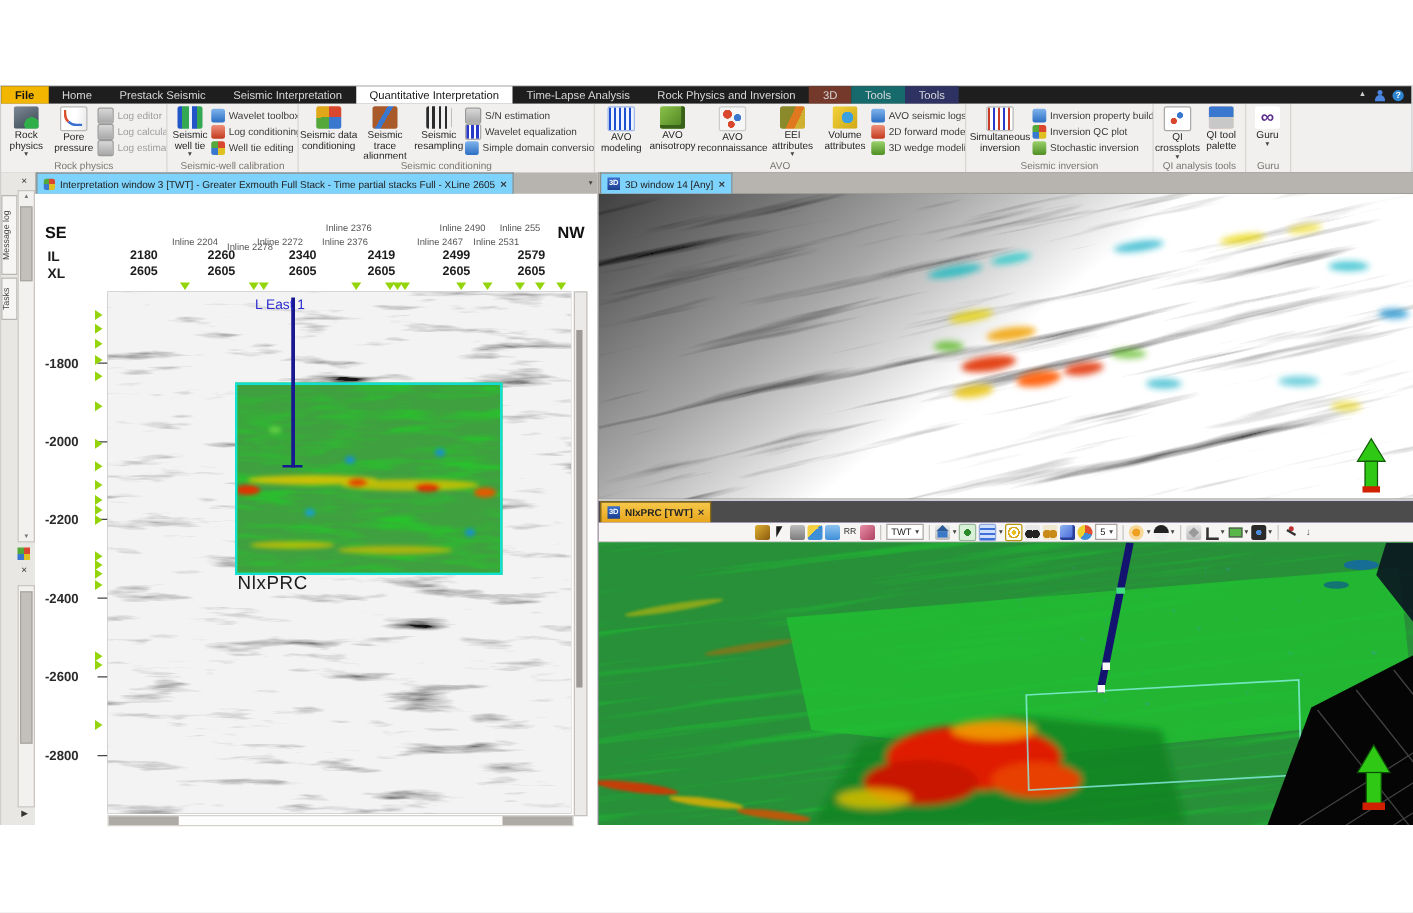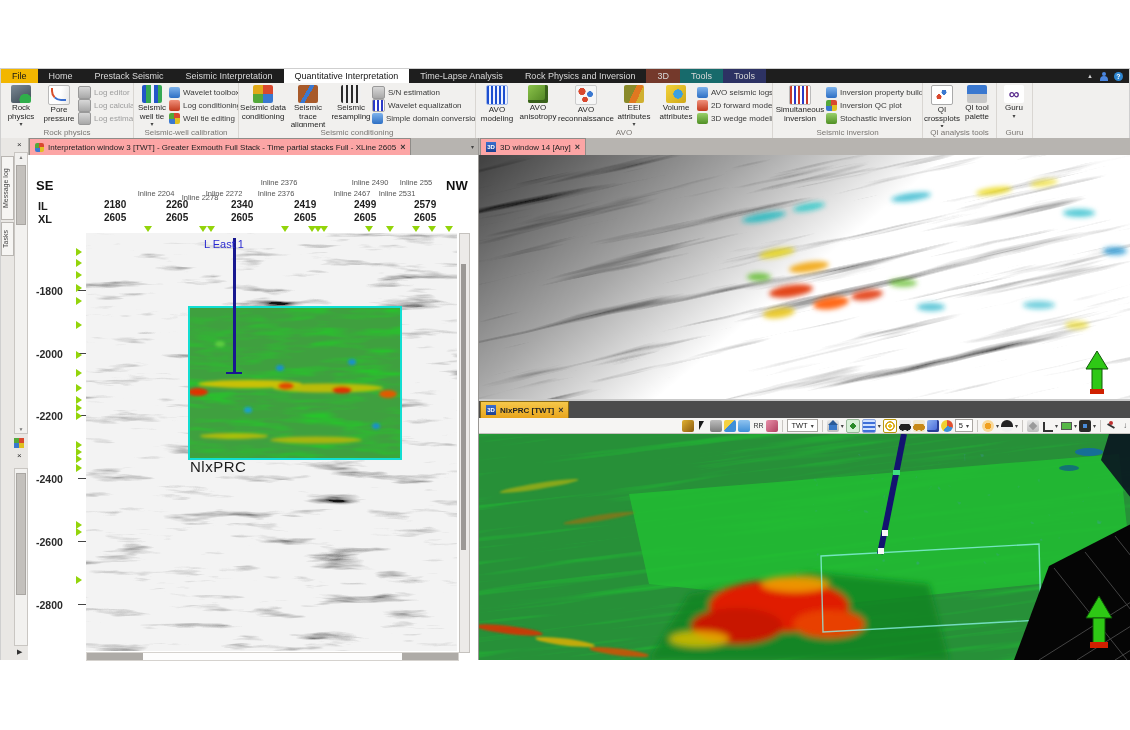--- a/index.html
+++ b/index.html
@@ -2,21 +2,21 @@
 <html><head>
 <meta charset="utf-8">
 <style>
   html,body{margin:0;padding:0;background:#fff;width:1130px;height:730px;overflow:hidden;
     font-family:"Liberation Sans","DejaVu Sans",sans-serif;-webkit-font-smoothing:antialiased;}
   .app{position:absolute;left:0;top:68px;width:1130px;height:592px;background:#dcdcdc;border:1px solid #cfcfcf;box-sizing:border-box;}
 
   
   .tabbar{position:absolute;left:0;top:0;width:100%;height:14px;background:#1e1e1e;display:flex;align-items:stretch;font-size:9px;color:#d8d8d8;}
   .tab{padding:0 11px;line-height:14px;white-space:nowrap;cursor:default;}
-  .tab.file{background:#f2b600;color:#161616;font-weight:normal;}
+  .tab.file{background:#f2b600;color:#161616;font-weight:bold;}
   .tab.active{background:#ffffff;color:#161616;}
   .tab.t3d{background:#74392b;}
   .tab.teal{background:#176a6b;}
   .tab.navy{background:#2d3263;}
   .tabbar-right{margin-left:auto;display:flex;align-items:center;gap:6px;padding-right:6px;}
   .collapse-chip{color:#cfcfcf;font-size:6px;}
   .person{width:9px;height:9px;position:relative;}
   .person::before{content:"";position:absolute;left:2.5px;top:0;width:4px;height:4px;border-radius:50%;background:#4a86e0;}
   .person::after{content:"";position:absolute;left:0.5px;top:4.5px;width:8px;height:4.5px;border-radius:4px 4px 0 0;background:#4a86e0;}
   .help-chip{width:9px;height:9px;border-radius:50%;background:#2e86d0;color:#fff;font-size:7px;line-height:9px;text-align:center;font-weight:bold;}
@@ -65,21 +65,21 @@
   .dock{position:absolute;left:0;top:0;width:27px;height:522px;background:#e9e7e4;border-right:1px solid #b5b2ae;}
   .vtab{position:absolute;left:0;width:11px;background:#f6f5f3;border:1px solid #b9b6b2;writing-mode:vertical-rl;transform:rotate(180deg);font-size:7px;color:#444;text-align:center;}
   .dockx{position:absolute;font-size:8px;color:#333;line-height:8px;}
   .vsb{position:absolute;background:#f2f1ef;border:1px solid #c9c6c2;width:12px;}
   .vsb .ar{position:absolute;left:0;width:100%;text-align:center;font-size:5px;color:#777;}
   .vsb .th{position:absolute;left:1px;width:8px;background:#c3c0bc;border:1px solid #a9a6a2;}
   .docki{position:absolute;width:10px;height:10px;background:conic-gradient(#d9482e 0 25%,#e0c020 0 50%,#3a78d0 0 75%,#54a83a 0);}
 
   
   .tstrip{position:absolute;left:0;top:0;width:100%;height:17px;background:#b7b4b0;display:flex;align-items:flex-end;}
-  .wtab{height:16px;background:#fca5a5;border:1px solid #8f8c88;border-bottom:none;display:flex;align-items:center;gap:4px;padding:0 5px;font-size:8px;color:#222;white-space:nowrap;overflow:hidden;}
+  .wtab{height:16px;background:#7dd3fc;border:1px solid #8f8c88;border-bottom:none;display:flex;align-items:center;gap:4px;padding:0 5px;font-size:8px;color:#222;white-space:nowrap;overflow:hidden;}
   .badge3d{width:10px;height:10px;background:linear-gradient(#3a6fd0,#1d3f8e);color:#fff;font-size:6px;line-height:10px;text-align:center;font-weight:bold;flex:0 0 auto;}
   .wx{font-size:9px;color:#333;font-weight:bold;line-height:9px;}
 
   
   .interp{position:absolute;left:27px;top:0;width:450px;height:522px;background:#ffffff;border-right:1px solid #9a9794;}
   .hdr{position:absolute;font-size:7.5px;color:#555;text-align:center;width:56px;white-space:nowrap;}
   .ilv{position:absolute;font-size:10px;font-weight:bold;color:#1c1c1c;width:44px;}
   .compass{position:absolute;font-size:13px;font-weight:bold;color:#111;}
   .axl{position:absolute;font-size:11px;font-weight:bold;color:#1c1c1c;}
   .depth{position:absolute;left:8px;width:40px;font-size:10.5px;font-weight:bold;color:#2a2a2a;}
@@ -96,21 +96,21 @@
   .ivs .th{position:absolute;left:1px;top:30px;width:5px;height:286px;background:#9c9996;}
   .ihs{position:absolute;left:58px;top:514px;width:371px;height:7px;background:#fdfdfd;border:1px solid #d5d2ce;}
   .ihs .blk{position:absolute;top:0;width:56px;height:7px;background:#aeaba7;}
 
   
   .w3d{position:absolute;left:478px;top:0;width:652px;height:261px;background:#777;padding-left:44px;}
   .w3d .content{position:absolute;left:0;top:17px;width:652px;height:244px;overflow:hidden;background:#6e6e6e;}
   .nlx{position:absolute;left:478px;top:263px;width:652px;height:259px;background:#4c1d95;}
   .nlx .tstrip{background:#4c4c4c;}
   .wtab.hot{background:linear-gradient(#f6c84a,#e8a51d);border-color:#8a6a10;font-weight:bold;}
-  .nlxbar{position:absolute;left:0;top:17px;width:652px;height:16px;background:#f6f5f3;border-bottom:1px solid #c5c2be;display:flex;align-items:center;gap:2px;padding-left:125px;box-sizing:border-box;justify-content:flex-end;}
+  .nlxbar{position:absolute;left:0;top:17px;width:652px;height:16px;background:#f6f5f3;border-bottom:1px solid #c5c2be;display:flex;align-items:center;gap:2px;padding-left:125px;box-sizing:border-box;}
   .ti{width:12px;height:12px;border-radius:2px;flex:0 0 auto;}
   .tsep{width:1px;height:12px;background:#c9c6c2;margin:0 2px;flex:0 0 auto;}
   .tdrop{height:11px;border:1px solid #a9a6a2;background:#fff;font-size:7.5px;color:#222;display:flex;align-items:center;padding:0 3px;gap:3px;flex:0 0 auto;}
   .nlx .content{position:absolute;left:0;top:33px;width:652px;height:226px;overflow:hidden;background:#18a22c;}
 
   .t-brush{background:linear-gradient(135deg,#e0b030,#8a5a10);}
   .t-pointer{background:#f6f5f3;position:relative;}
   .t-pointer::before{content:"";position:absolute;left:3px;top:1px;border-left:5px solid #1a1a1a;border-bottom:9px solid transparent;}
   .t-hammer{background:linear-gradient(#bdbdbd,#7d7d7d);}
   .t-layers{background:linear-gradient(135deg,#f5d142 45%,#3f8fd8 45%);}

